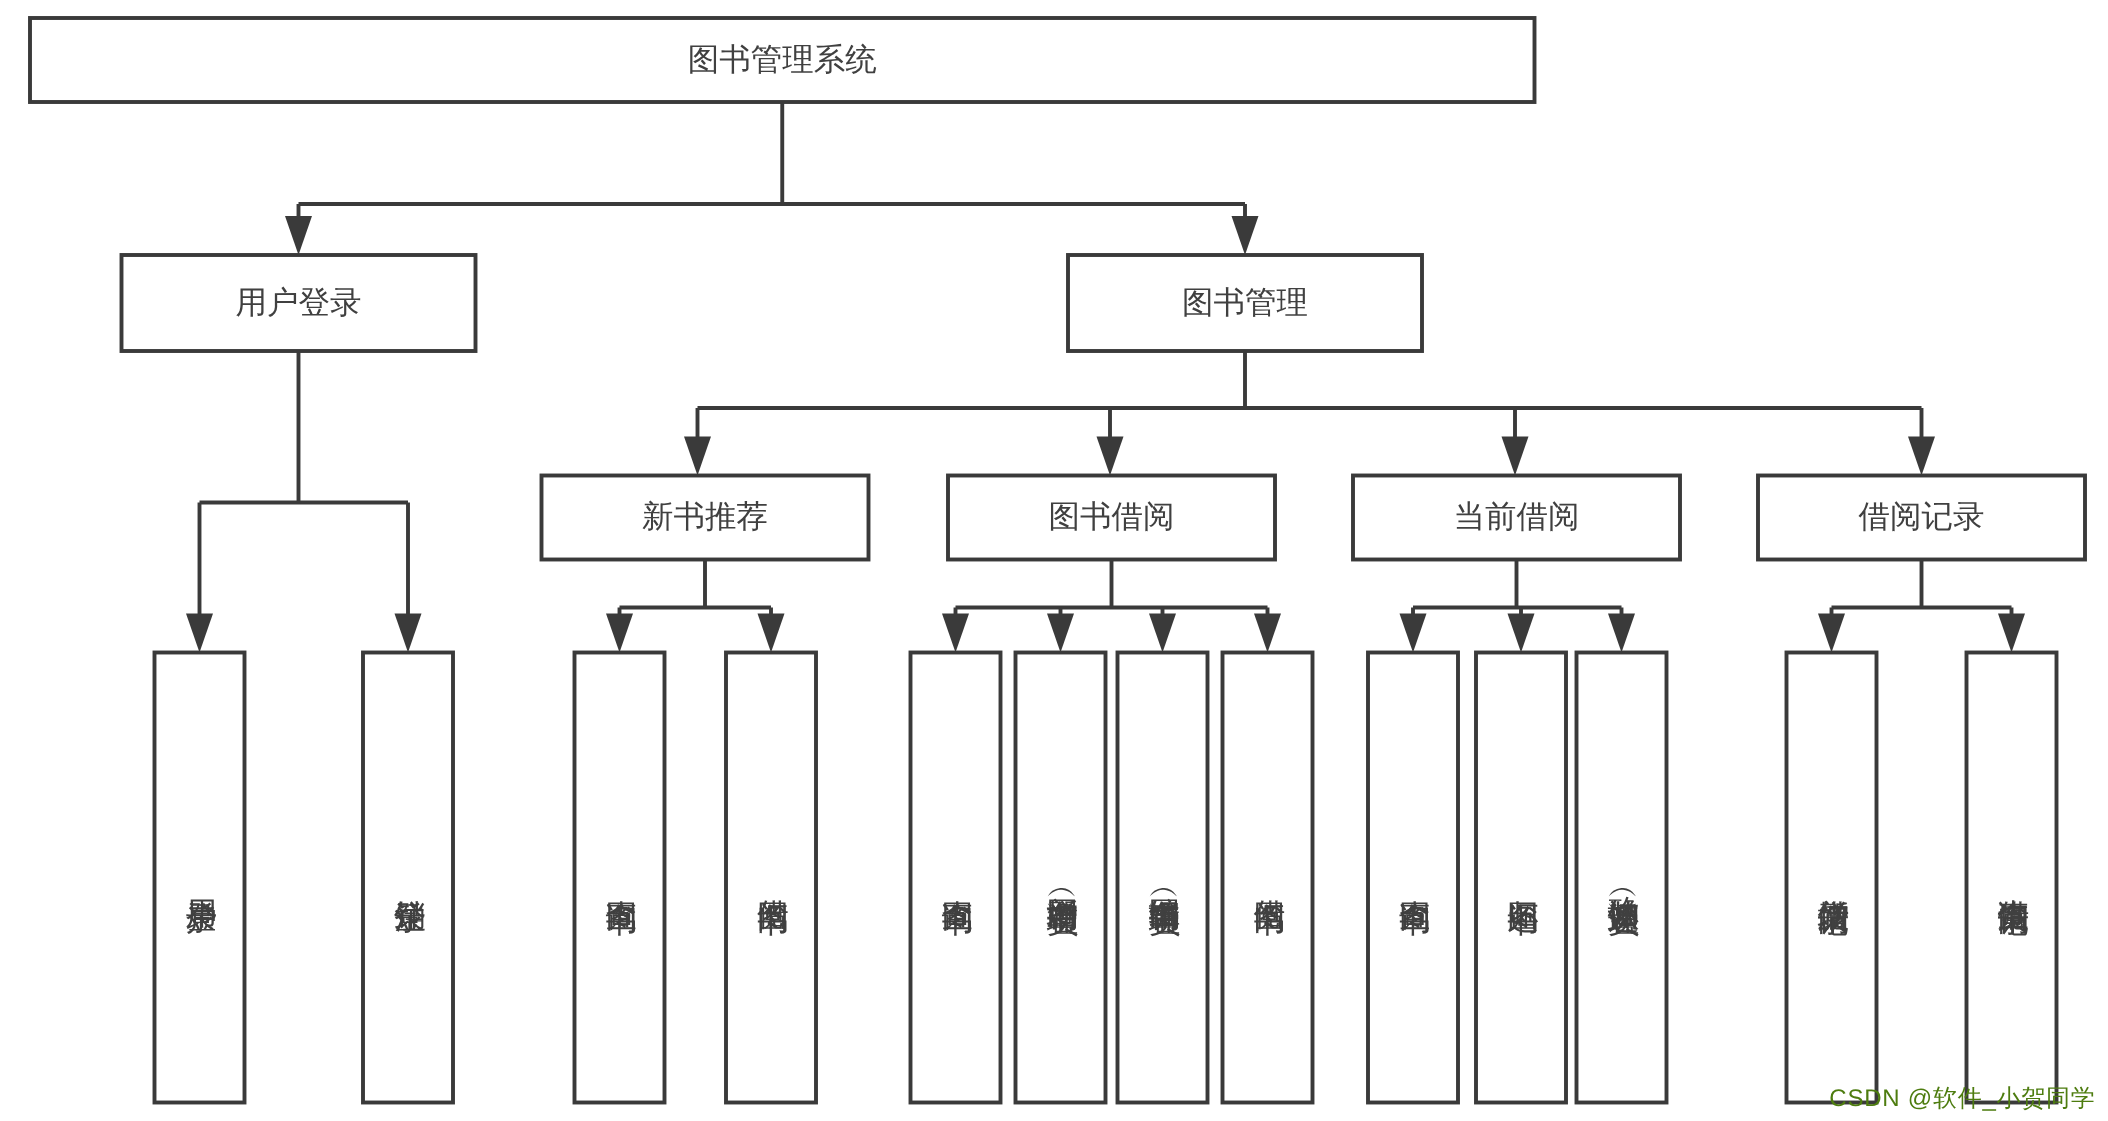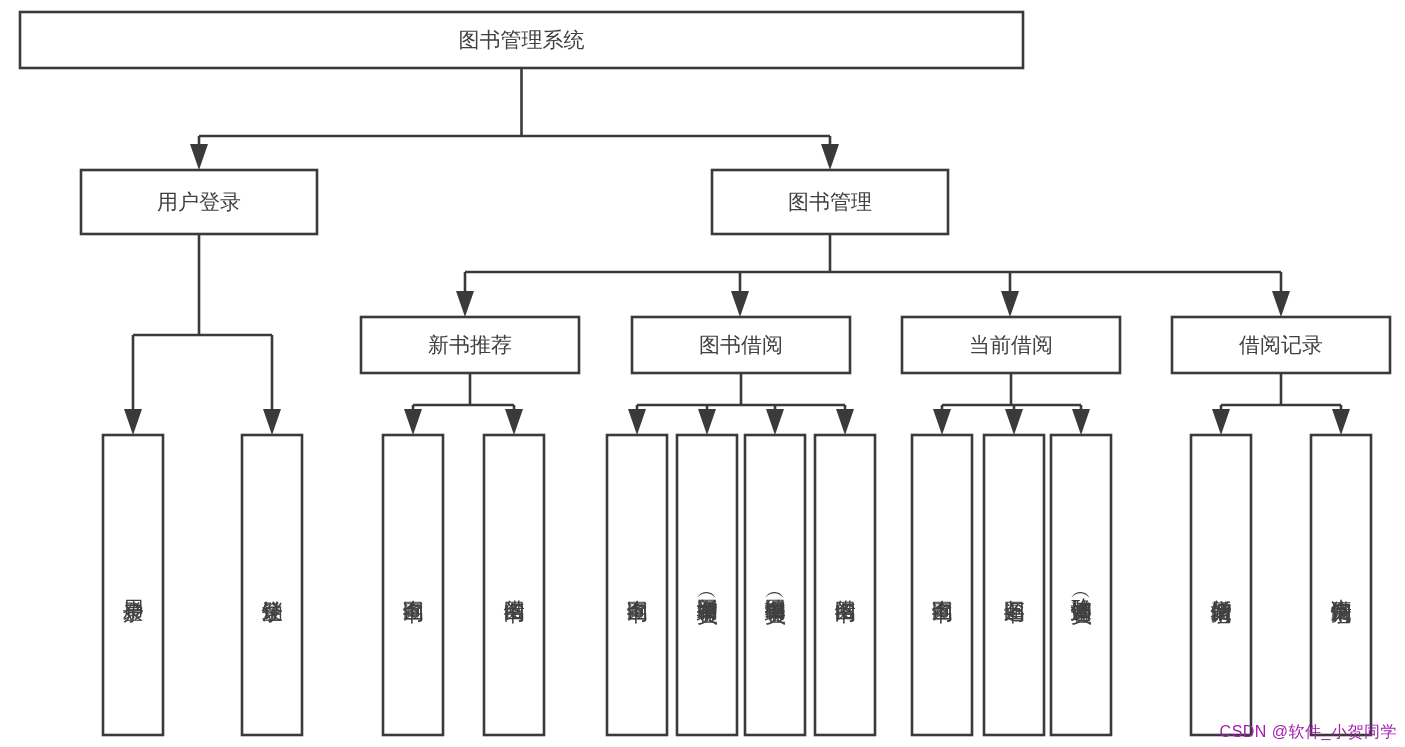--- a/index.html
+++ b/index.html
@@ -50,21 +50,21 @@
     font-size: 21px;
     text-anchor: middle;
     dominant-baseline: middle;
   }
   .watermark-text {
     position: absolute;
     right: 8px;
     bottom: 4px;
     font-family: "Liberation Sans", "DejaVu Sans", sans-serif;
     font-size: 16px;
-    color: #a21caf;
+    color: #4d7c0f;
     white-space: nowrap;
     letter-spacing: 0.5px;
     user-select: none;
   }
   .vlabel {
     position: absolute;
     display: flex;
     align-items: center;
     justify-content: center;
     writing-mode: vertical-rl;

